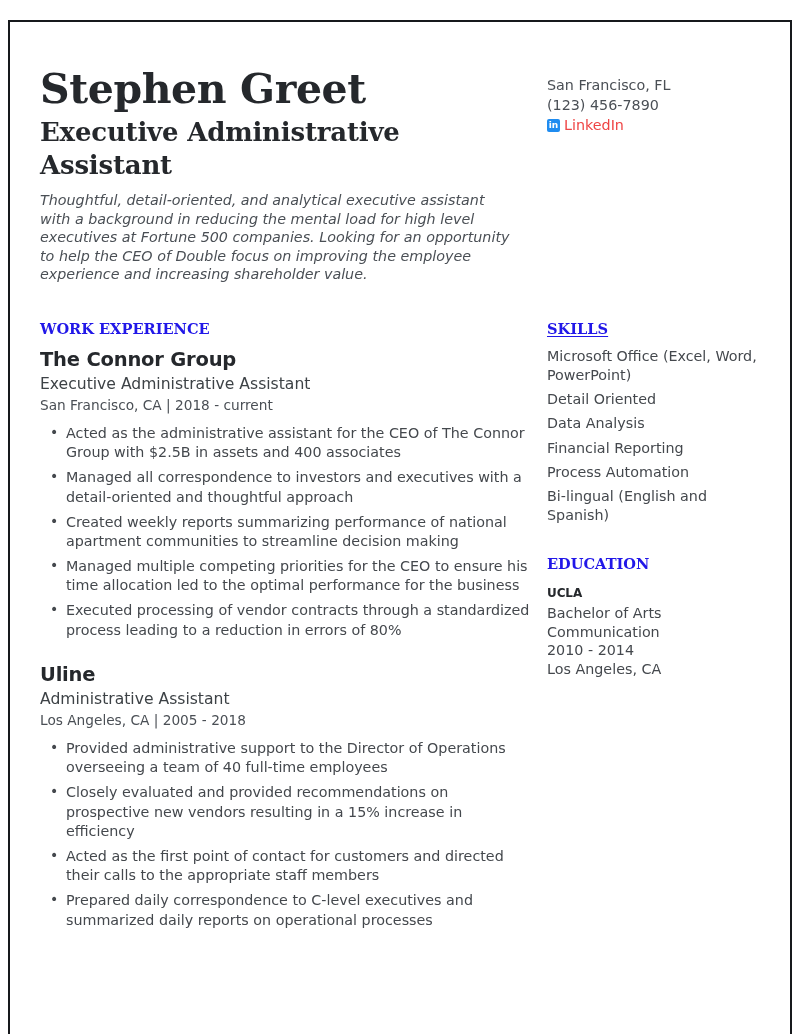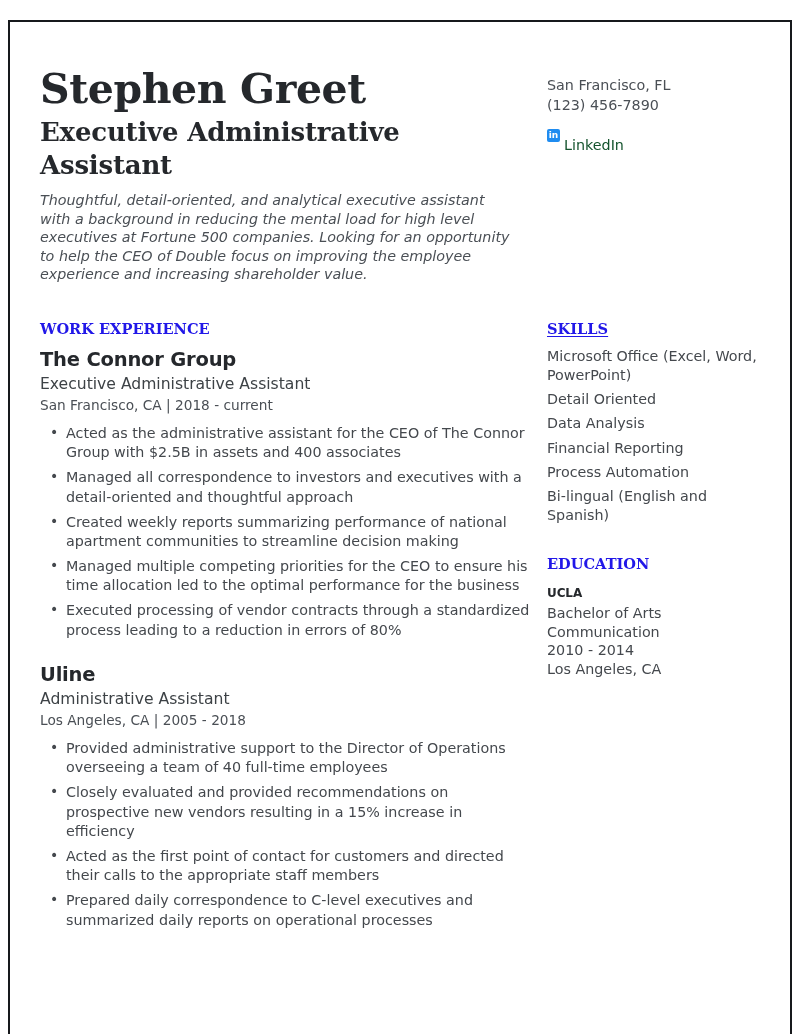--- a/index.html
+++ b/index.html
@@ -94,23 +94,22 @@
     height: 13px;
     border-radius: 2px;
     background: #1f8cf0;
     color: #ffffff;
     font-size: 9px;
     font-weight: bold;
     line-height: 1;
     font-family: "DejaVu Sans", sans-serif;
   }
   .linkedin-label {
-    color: #14532d;
-    font-size: 14.3px;
-    margin-top: 20px;
+    color: #ef4444;
+    font-size: 14.3px;
   }
 
   
   .columns {
     display: flex;
     justify-content: space-between;
     margin-top: 36px;
   }
   .col-main { width: 492px; }
   .col-side { width: 215px; }

